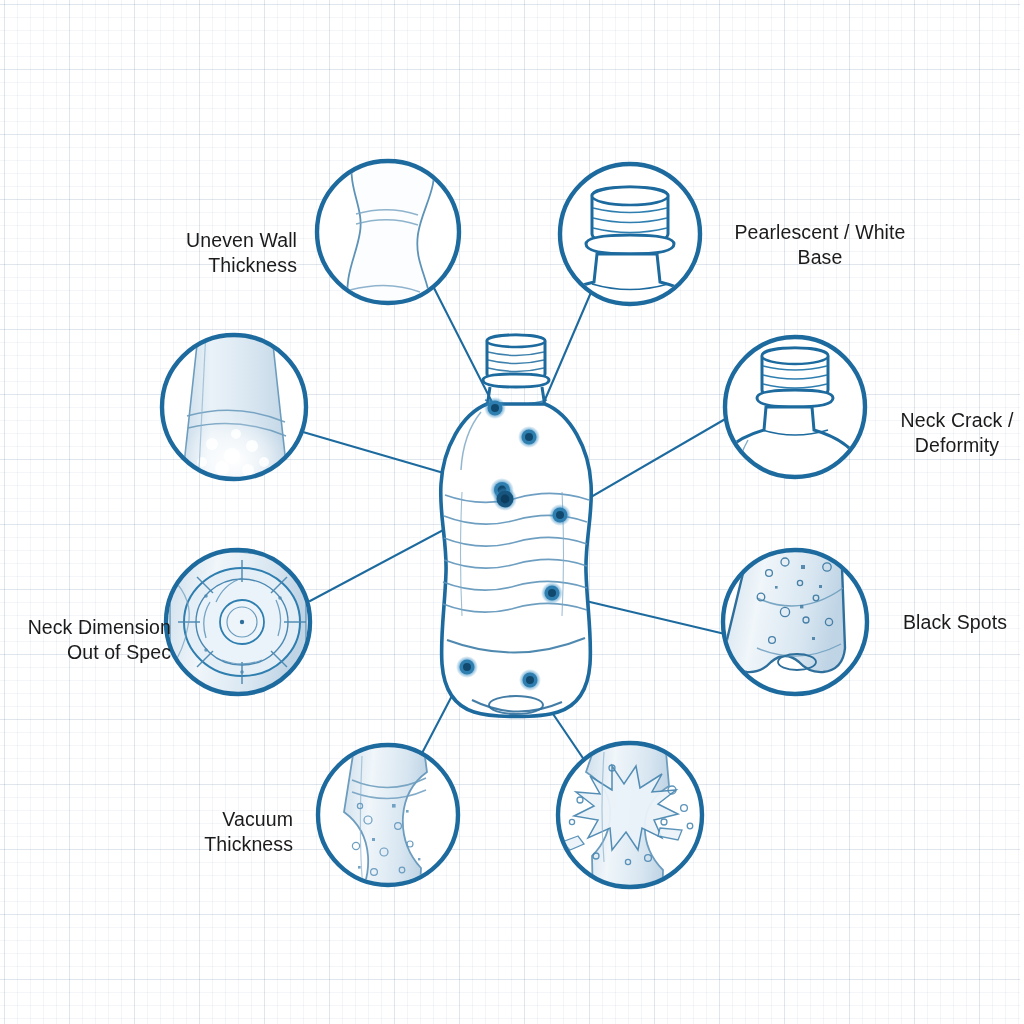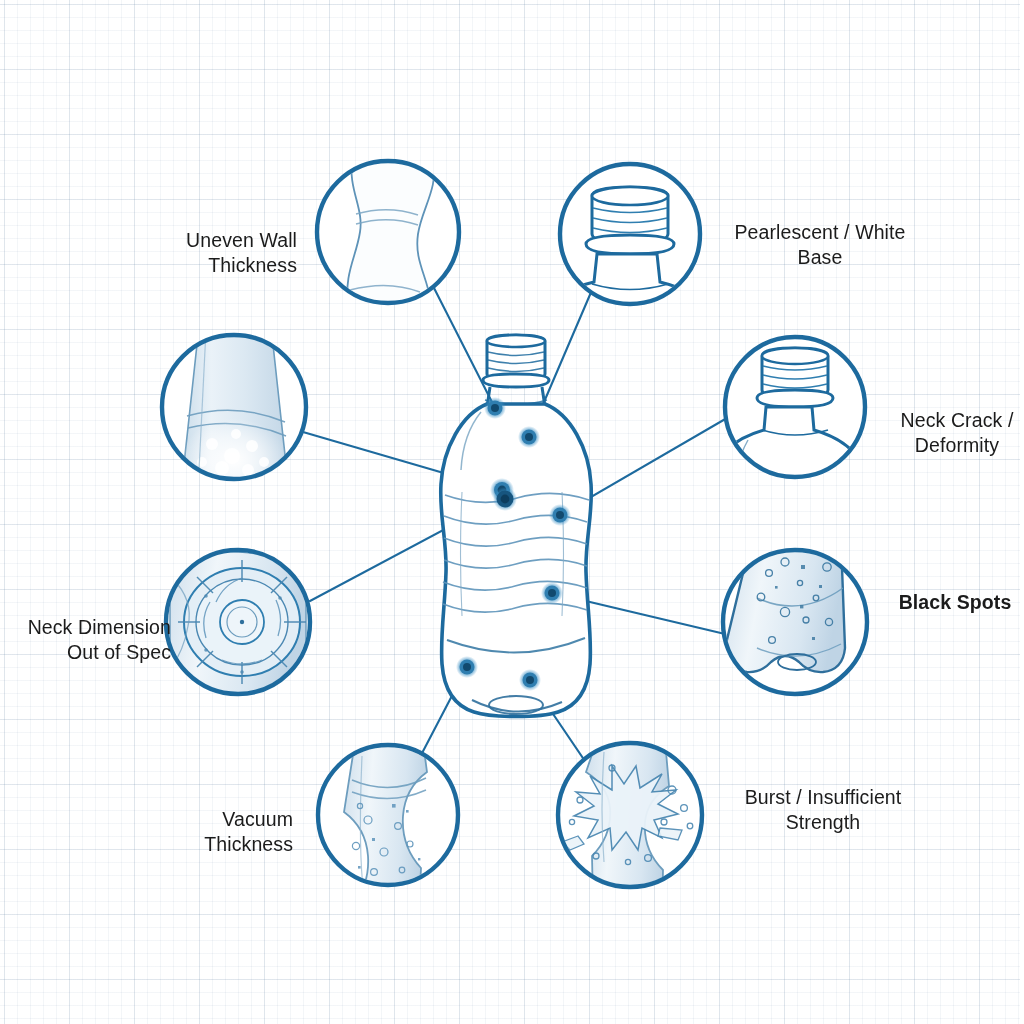--- a/index.html
+++ b/index.html
@@ -405,20 +405,18 @@
   <div class="lbl r" style="left:720px;top:220px;width:200px;">Pearlescent / White
 Base</div>
 
 
   <div class="lbl r" style="left:892px;top:408px;width:130px;">Neck Crack /
 Deformity</div>
 
   <div class="lbl c" style="left:16px;top:615px;width:155px;">Neck Dimension
 Out of Spec</div>
 
-  <div class="lbl r" style="left:890px;top:590px;width:130px;font-weight:bold;">Black Spots</div>
+  <div class="lbl r" style="left:890px;top:610px;width:130px;">Black Spots</div>
 
   <div class="lbl l" style="left:145px;top:807px;width:148px;">Vacuum Thickness</div>
 
-  <div class="lbl r" style="left:723px;top:785px;width:200px;">Burst / Insufficient
-Strength</div>
 
 </div>
 
 </body></html>

